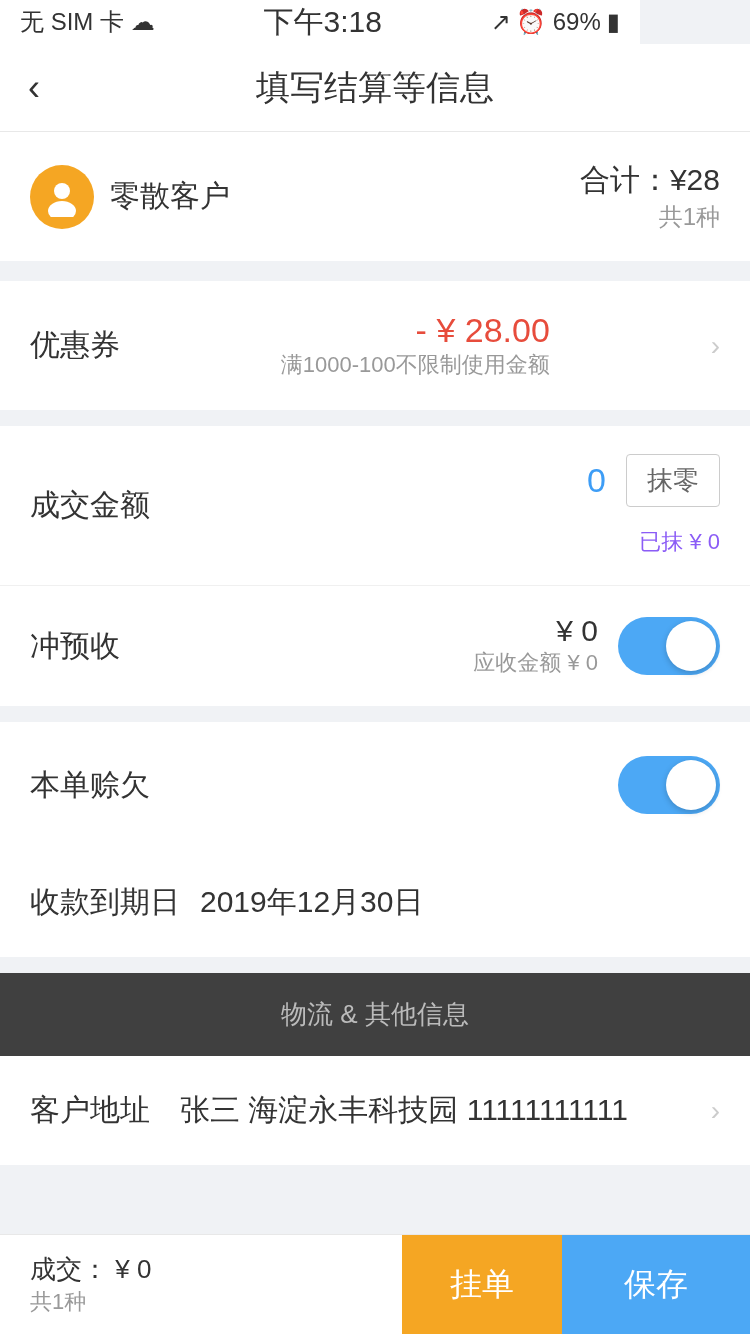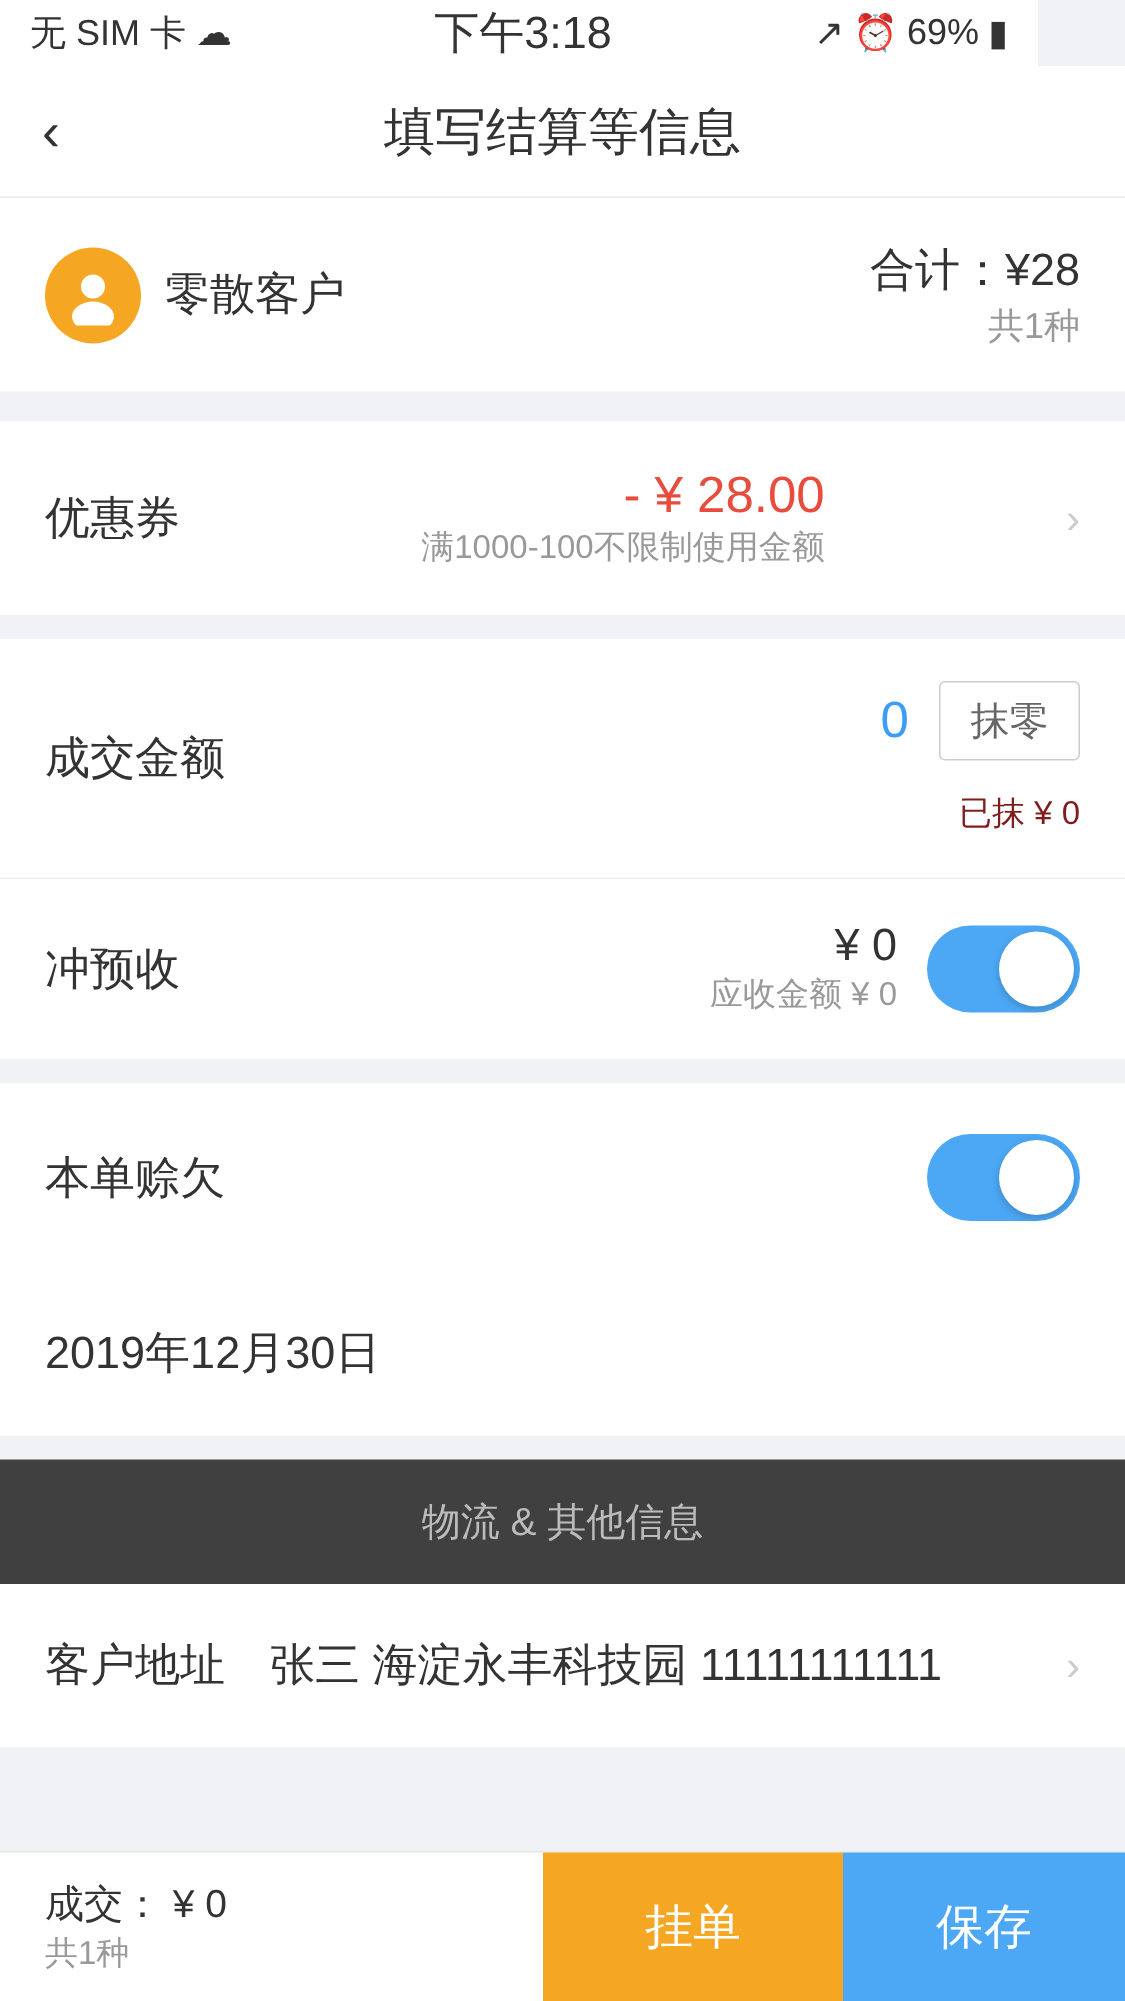--- a/index.html
+++ b/index.html
@@ -9,21 +9,21 @@
       min-height: 1334px;
       background: #f0f2f5;
       font-family: -apple-system, "PingFang SC", "Helvetica Neue", Arial, sans-serif;
       font-size: 28px;
       color: #333;
       position: relative;
     }
 
     
     .status-bar {
-      width: 692px;
+      width: 640px;
       height: 44px;
       background: #fff;
       display: flex;
       align-items: center;
       justify-content: space-between;
       padding: 0 20px;
       font-size: 24px;
       color: #333;
     }
     .status-left { display: flex; align-items: center; gap: 8px; }
@@ -164,21 +164,21 @@
       flex-direction: column;
       align-items: flex-end;
     }
     .amount-top-row {
       display: flex;
       align-items: center;
       gap: 20px;
     }
     .amount-sub {
       font-size: 22px;
-      color: #7f1d1d;
+      color: #8b5cf6;
     }
 
     
     .prepay-row {
       display: flex;
       align-items: center;
       justify-content: space-between;
       padding: 28px 30px;
     }
     .prepay-right {
@@ -301,21 +301,21 @@
     }
     .bottom-deal {
       font-size: 26px;
       color: #333;
     }
     .bottom-count {
       font-size: 22px;
       color: #999;
     }
     .bottom-btn-hang {
-      width: 200px;
+      width: 160px;
       height: 100px;
       background: #f5a623;
       display: flex;
       align-items: center;
       justify-content: center;
       font-size: 32px;
       color: #fff;
       cursor: pointer;
     }
     .bottom-btn-save {
@@ -414,20 +414,21 @@
 
 <div class="debt-section">
   <div class="debt-row">
     <span class="row-label">本单赊欠</span>
     <div class="toggle">
       <div class="toggle-knob"></div>
     </div>
   </div>
 
   <div class="due-row">
+    <span class="due-label">收款到期日</span>
     <span class="due-value">2019年12月30日</span>
   </div>
 </div>
 
 <div class="logistics-divider">
   <span class="logistics-label">物流 &amp; 其他信息</span>
 </div>
 
 <div class="address-row">
   <span class="address-label">客户地址</span>

